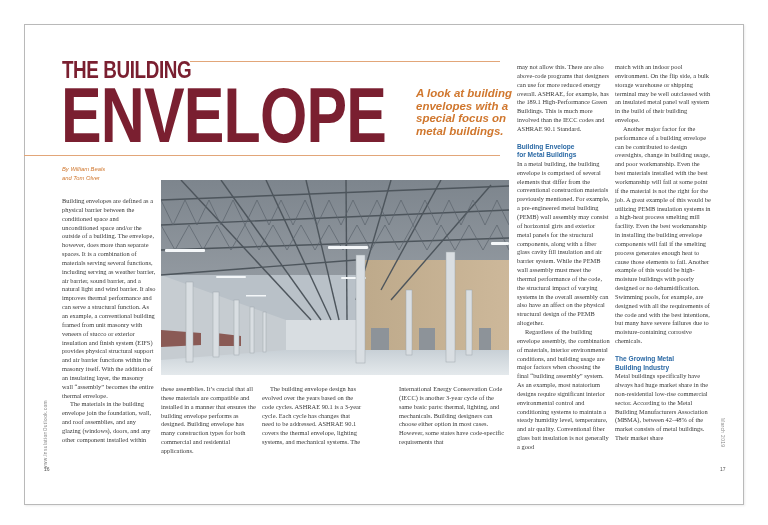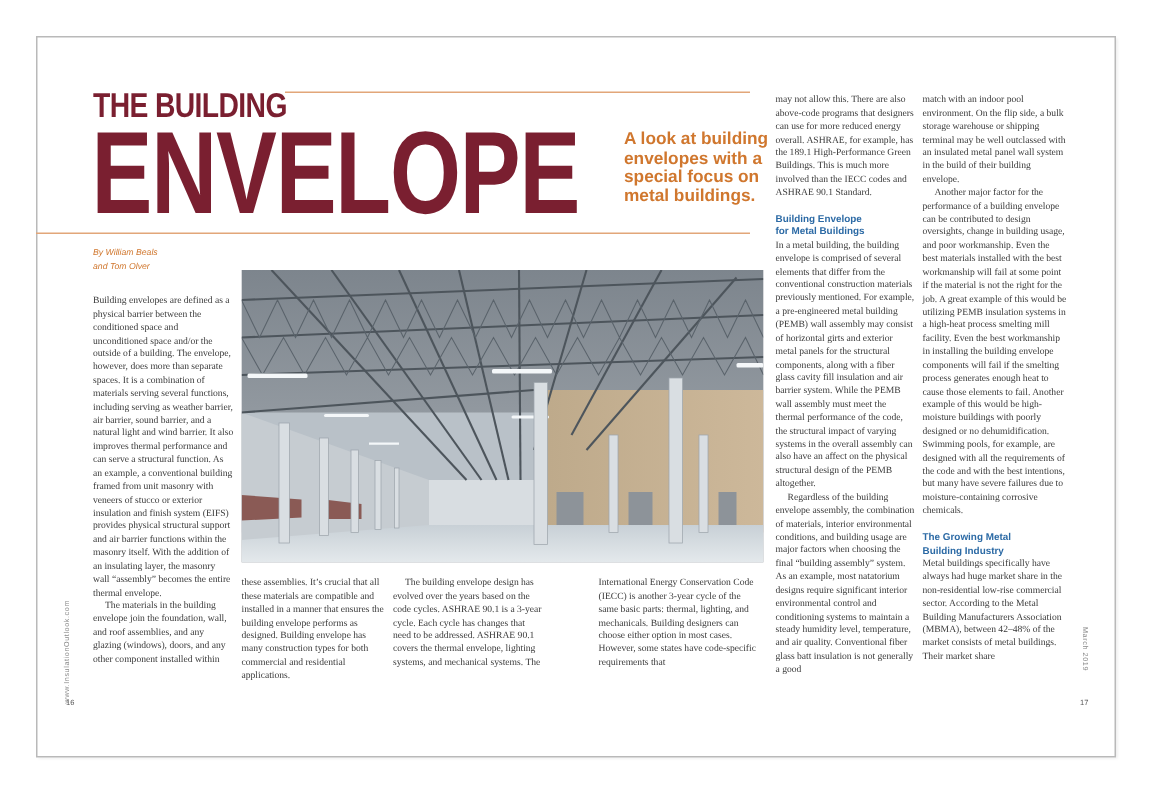--- a/index.html
+++ b/index.html
@@ -22,21 +22,21 @@
   .title-big {
     left:61px; top:76px;
     font-family:"Liberation Sans", "DejaVu Sans", sans-serif;
     font-weight:bold; color:#7a1f30; font-size:78px; line-height:78px; letter-spacing:-1px;
     transform:scaleX(0.78); transform-origin:left top;
   }
   .rule { height:1px; background:#e2a679; }
   .deck {
     left:416px; top:87px; width:105px;
     font-family:"Liberation Sans", "DejaVu Sans", sans-serif;
-    font-weight:bold; color:#d0772e; font-size:11.5px; line-height:12.5px;
+    font-weight:bold; color:#d0772e; font-size:11.5px; line-height:12.5px;font-style:italic;
   }
   .byline {
     left:62px; top:165px;
     font-family:"Liberation Sans", "DejaVu Sans", sans-serif;
     font-style:italic; color:#d0772e; font-size:5.8px; line-height:9px;
   }
   .col {
     font-size:6.4px; line-height:8.85px; color:#3a3a3a; text-align:left;
   }
   .col p { margin:0; }

